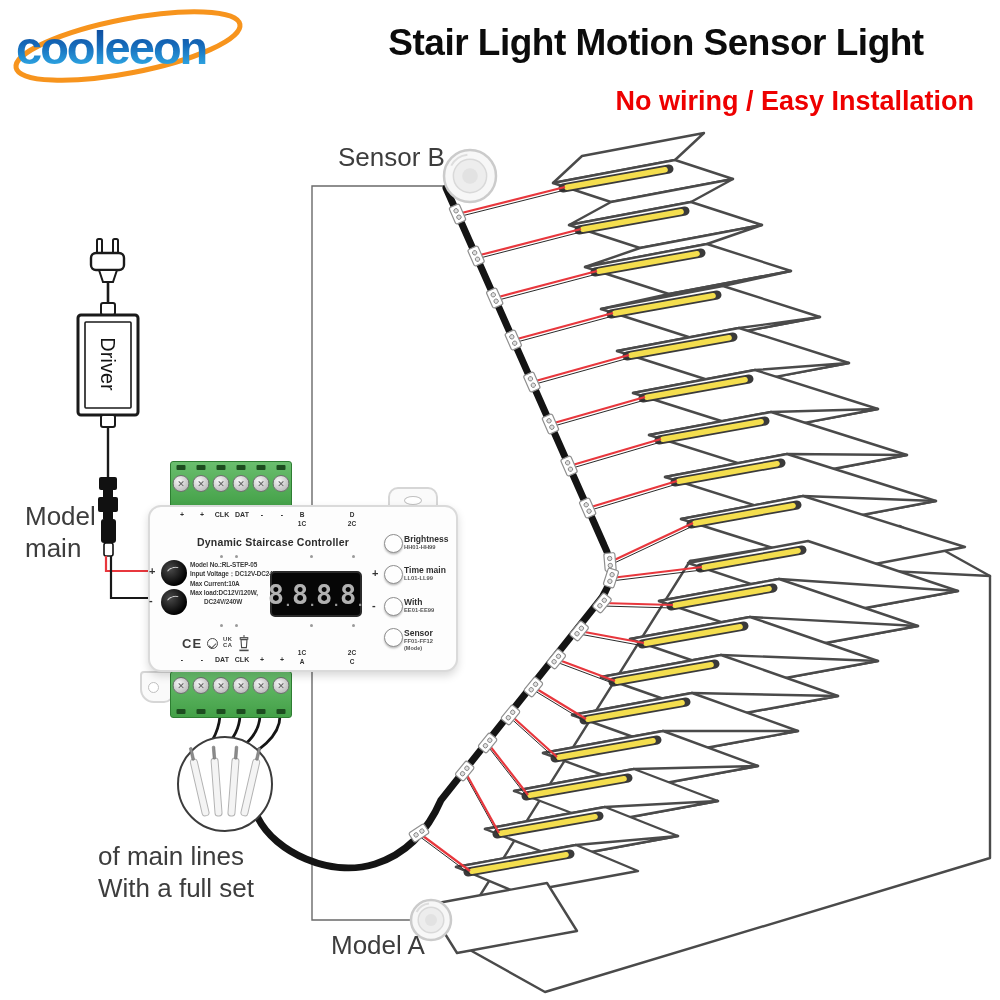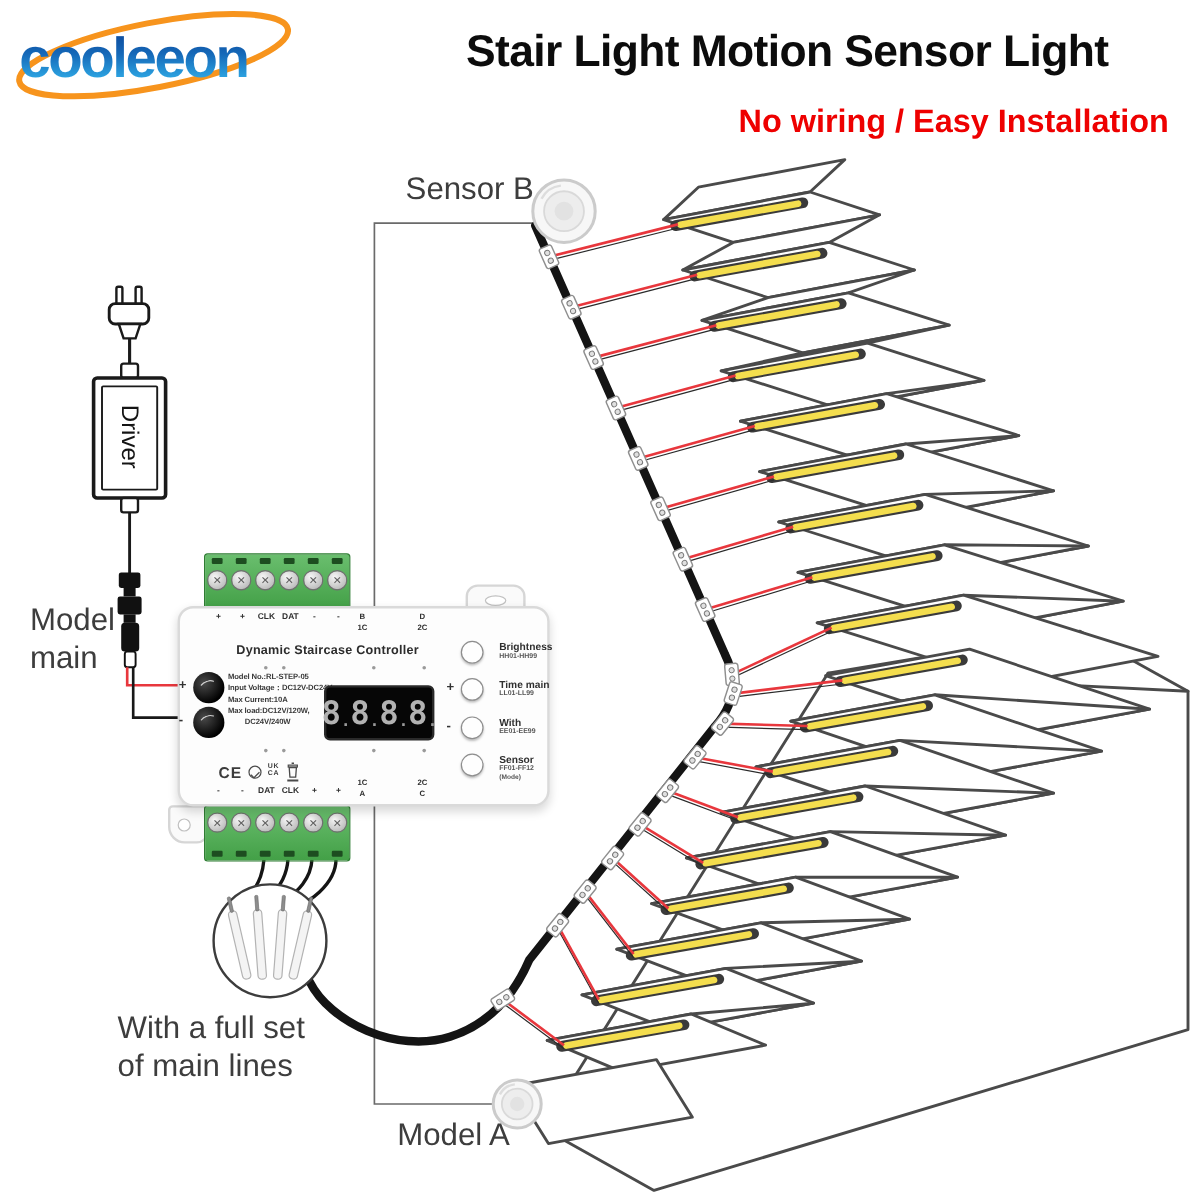--- a/index.html
+++ b/index.html
@@ -67,21 +67,21 @@
   .specs div:last-child{padding-left:14px;}
   .display{position:absolute;left:120px;top:64px;width:92px;height:46px;background:#060606;
      border:2px solid #2a2a2a;border-radius:5px;box-sizing:border-box;display:flex;
      align-items:center;justify-content:center;}
   .display .digit{font-family:"DejaVu Sans Mono", monospace;font-size:27px;font-weight:bold;color:#b2b2b2;}
   .display .dp{font-family:"DejaVu Sans Mono", monospace;font-size:13px;font-weight:bold;color:#9a9a9a;align-self:flex-end;line-height:2;}
   .dot{position:absolute;width:3px;height:3px;border-radius:50%;background:#9a9a9a;}
   .btnrow{position:absolute;left:234px;height:20px;}
   .btn-circle{position:absolute;left:0;top:0;width:19px;height:19px;border-radius:50%;background:#fefefe;
      border:1.6px solid #8e8e8e;box-shadow:0 1.5px 2px rgba(0,0,0,.25);box-sizing:border-box;}
-  .btn-labels{position:absolute;left:32px;top:0;width:70px;line-height:1.2;}
+  .btn-labels{position:absolute;left:20px;top:0;width:70px;line-height:1.2;}
   .btn-label{font-size:8.5px;font-weight:bold;color:#2f2f2f;}
   .btn-range{font-size:5.8px;font-weight:bold;color:#555;}
   .btn-note{font-size:5.5px;font-weight:bold;color:#555;}
   .adj{position:absolute;left:222px;font-size:11px;font-weight:bold;color:#333;}
   .adj-plus{top:60px;} .adj-minus{top:92px;}
   .certs{position:absolute;left:32px;top:127px;height:18px;display:flex;align-items:center;gap:5px;}
   .ce{font-size:13px;font-weight:bold;color:#3c3c3c;letter-spacing:1px;}
   .rohs{width:11px;height:11px;border:1.3px solid #4a4a4a;border-radius:50%;position:relative;box-sizing:border-box;}
   .rohs::after{content:"";position:absolute;left:1.4px;top:4px;width:6px;height:2.5px;border-left:1.2px solid #4a4a4a;
      border-bottom:1.2px solid #4a4a4a;transform:rotate(-45deg);}
@@ -384,22 +384,22 @@
   <div class="subtitle">No wiring  /  Easy Installation</div>
 
   <div class="lbl sensor-b-label">Sensor B</div>
   <div class="lbl sensor-a-label">Model A</div>
   <div class="lbl power-label">
     <div>Model</div>
     <div>main</div>
   </div>
   <div class="lbl driver-label">Driver</div>
   <div class="lbl mainlines-label">
+    <div>of main lines</div>
     <div>With a full set</div>
-    <div>of main lines</div>
   </div>
 
   <div class="ctl-tab ctl-tab-top">
       <div class="tab-hole"></div>
     </div>
   <div class="ctl-tab ctl-tab-bottom">
       <div class="tab-hole"></div>
     </div>
   <div class="tblock tblock-top" id="tblock-top">
       <div class="tcell">

